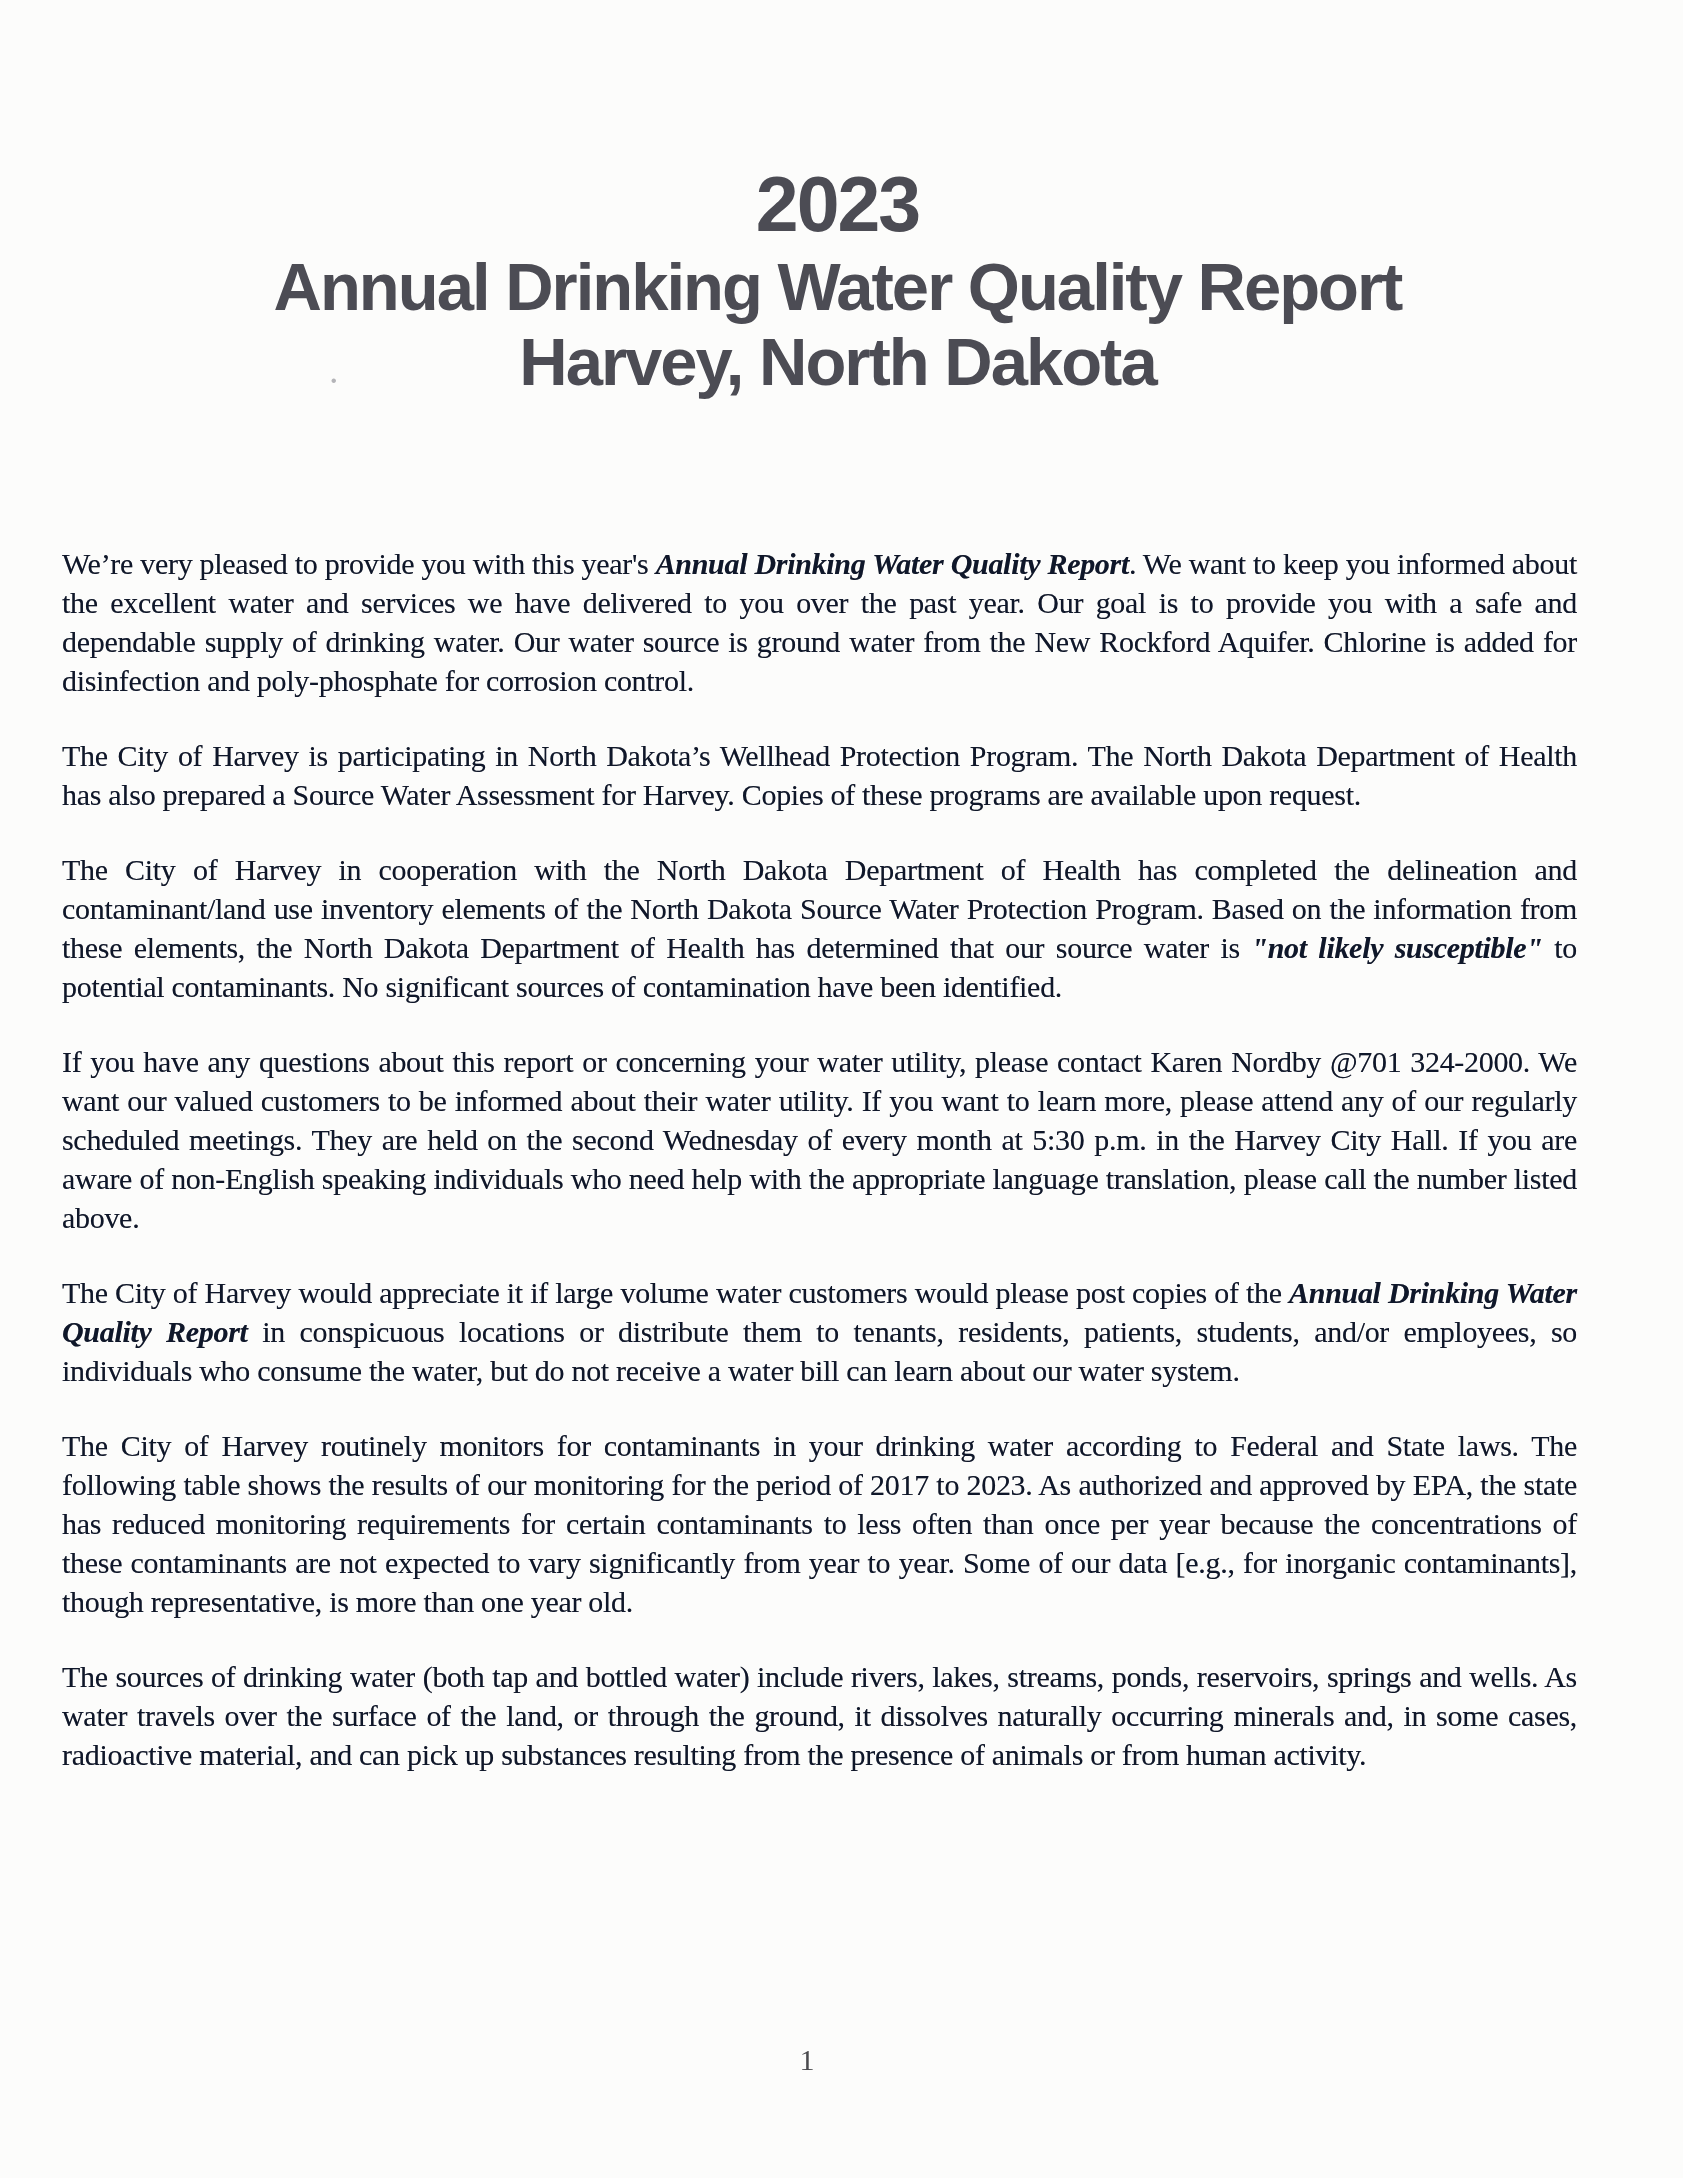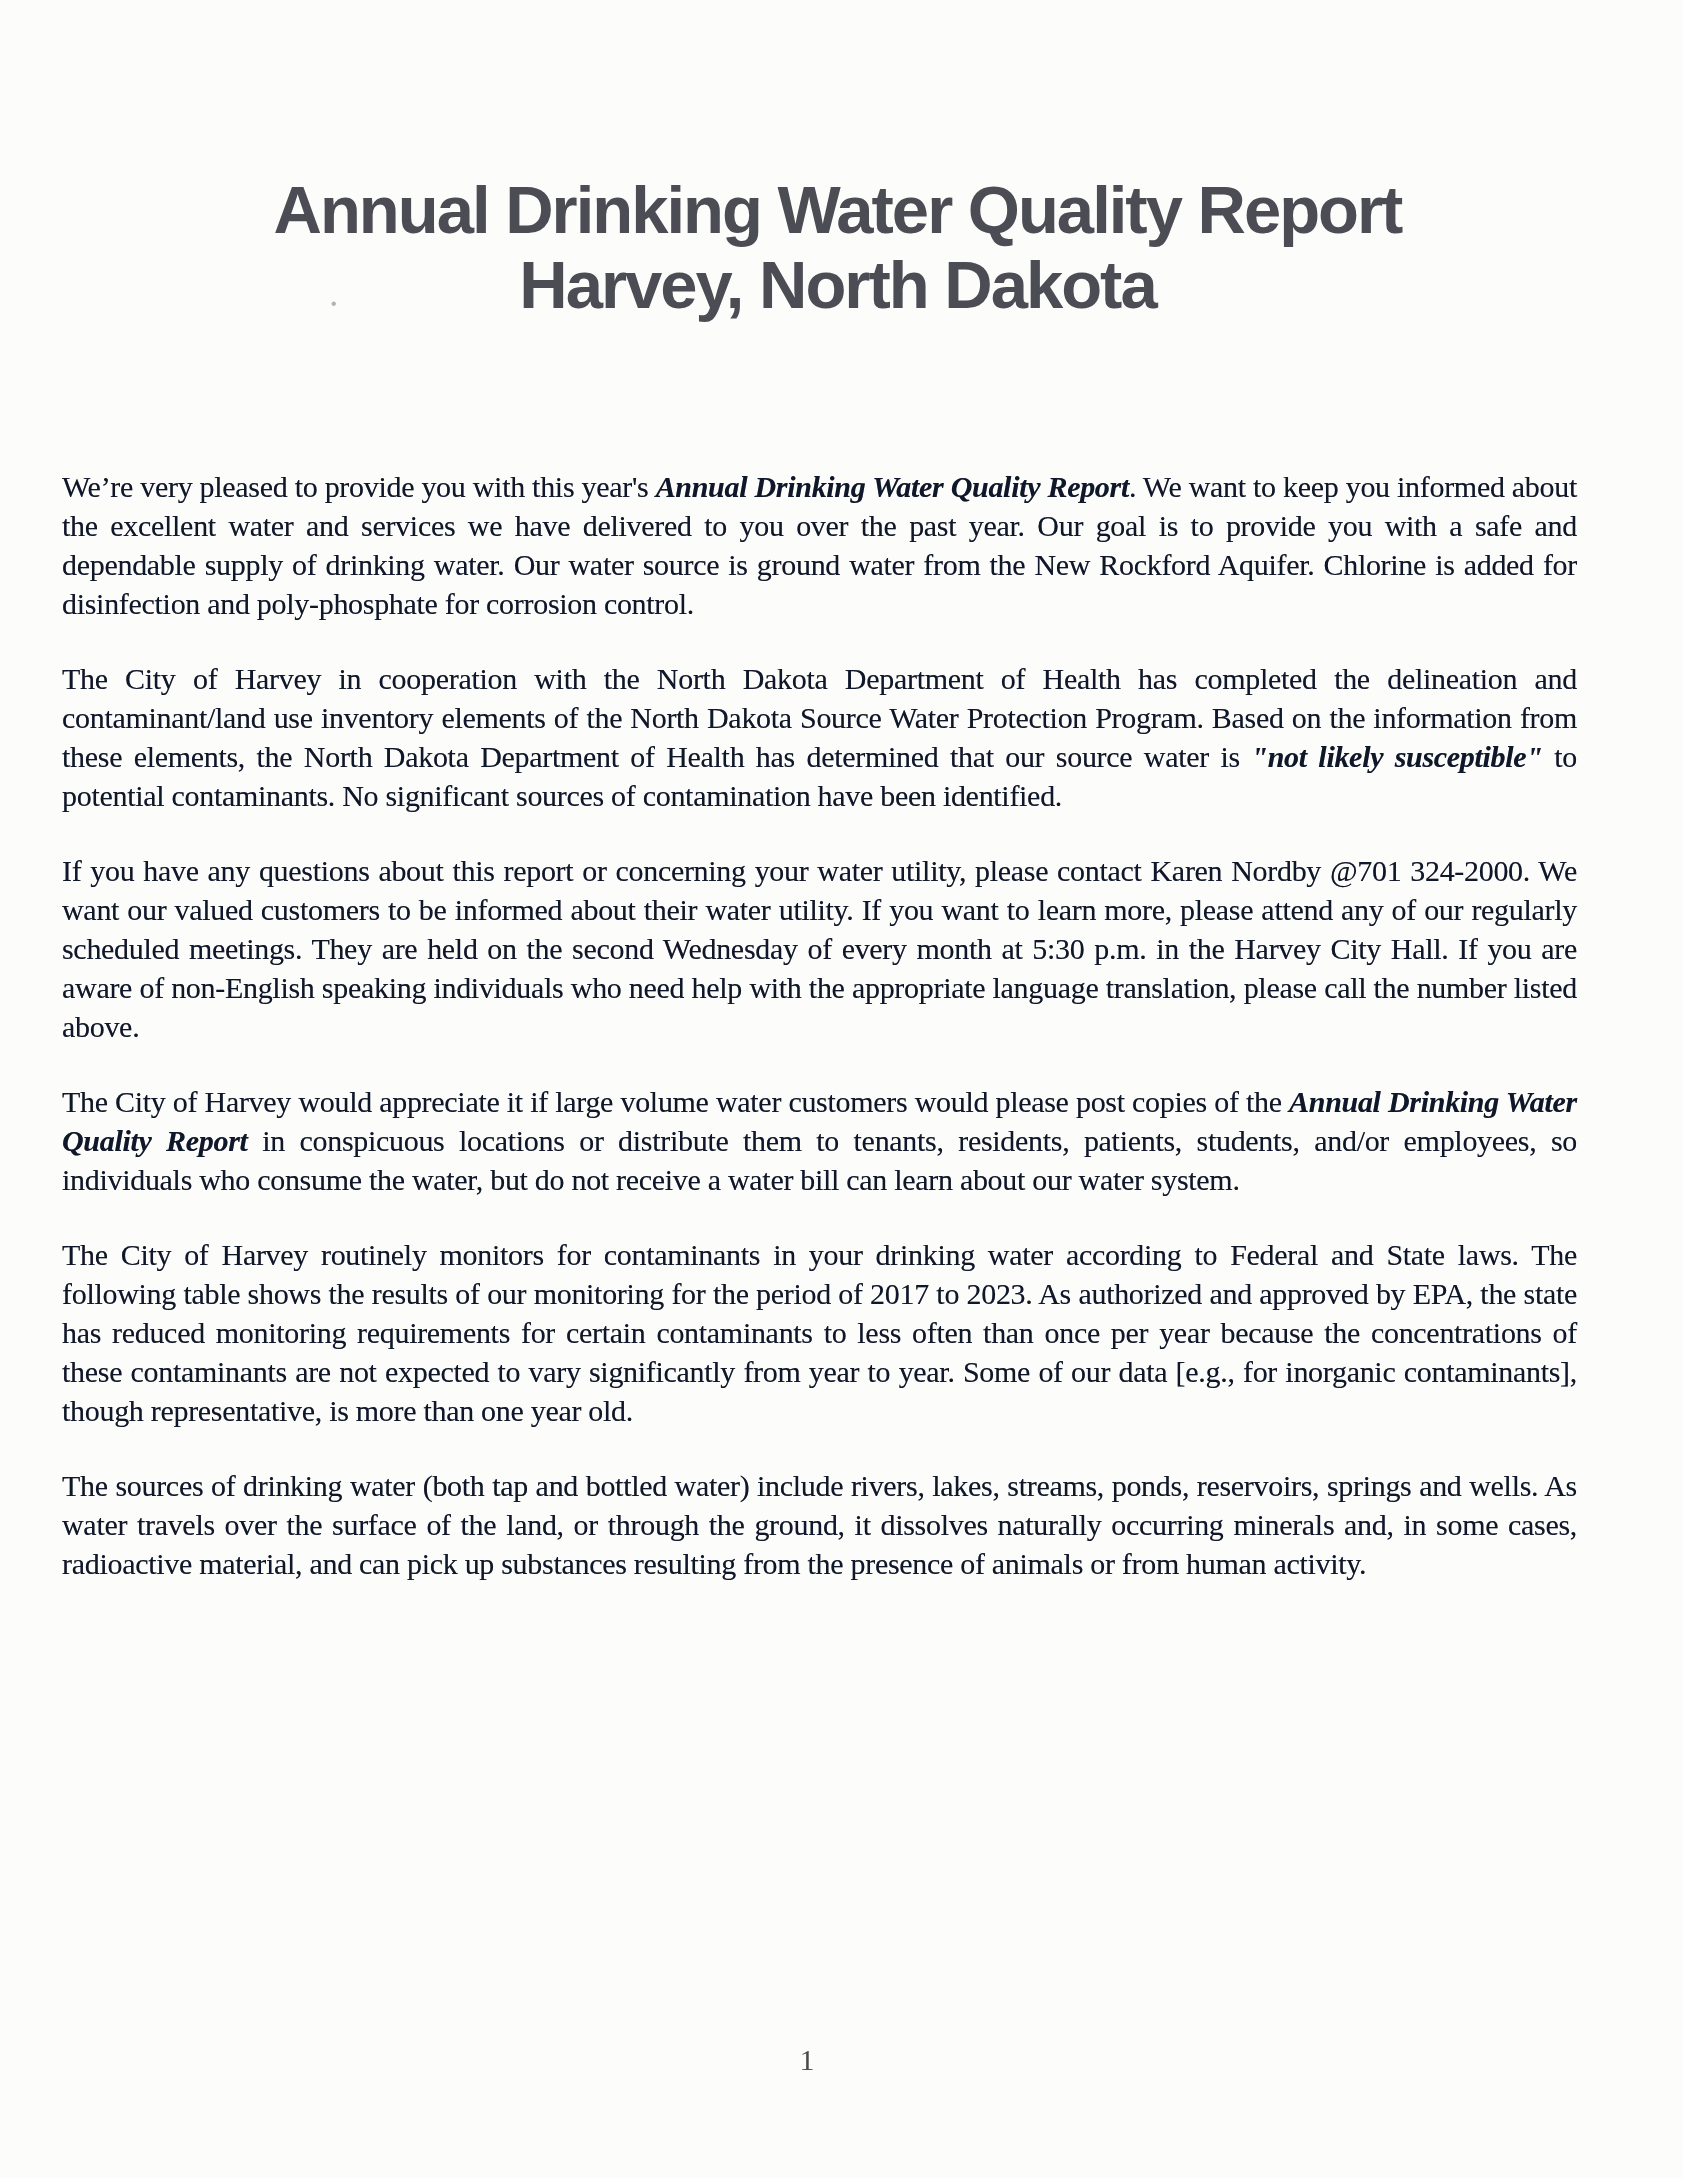--- a/index.html
+++ b/index.html
@@ -84,28 +84,30 @@
     color: #4a4a4e;
     font-family: "Liberation Serif", serif;
   }
 </style>
 </head>
 <body>
 
 <div class="page">
 
   <header class="title-block">
+    <h1 class="title-year">2023</h1>
     <h1 class="title-line">Annual Drinking Water Quality Report</h1>
     <h1 class="title-location"><span class="artifact-dot">.</span><span>Harvey, North Dakota</span></h1>
   </header>
 
   <main class="body-text">
 
     <p><span>We’re very pleased to provide you with this year's </span><span class="bi">Annual Drinking Water Quality Report</span><span>. We want to keep you informed about the excellent water and services we have delivered to you over the past year. Our goal is to provide you with a safe and dependable supply of drinking water. Our water source is ground water from the New Rockford Aquifer. Chlorine is added for disinfection and poly-phosphate for corrosion control.</span></p>
 
+    <p><span>The City of Harvey is participating in North Dakota’s Wellhead Protection Program. The North Dakota Department of Health has also prepared a Source Water Assessment for Harvey. Copies of these programs are available upon request.</span></p>
 
     <p><span>The City of Harvey in cooperation with the North Dakota Department of Health has completed the delineation and contaminant/land use inventory elements of the North Dakota Source Water Protection Program. Based on the information from these elements, the North Dakota Department of Health has determined that our source water is </span><span class="bi">"not likely susceptible"</span><span> to potential contaminants. No significant sources of contamination have been identified.</span></p>
 
     <p><span>If you have any questions about this report or concerning your water utility, please contact Karen Nordby @701 324-2000. We want our valued customers to be informed about their water utility. If you want to learn more, please attend any of our regularly scheduled meetings. They are held on the second Wednesday of every month at 5:30 p.m. in the Harvey City Hall. If you are aware of non-English speaking individuals who need help with the appropriate language translation, please call the number listed above.</span></p>
 
     <p><span>The City of Harvey would appreciate it if large volume water customers would please post copies of the </span><span class="bi">Annual Drinking Water Quality Report</span><span> in conspicuous locations or distribute them to tenants, residents, patients, students, and/or employees, so individuals who consume the water, but do not receive a water bill can learn about our water system.</span></p>
 
     <p><span>The City of Harvey routinely monitors for contaminants in your drinking water according to Federal and State laws. The following table shows the results of our monitoring for the period of 2017 to 2023. As authorized and approved by EPA, the state has reduced monitoring requirements for certain contaminants to less often than once per year because the concentrations of these contaminants are not expected to vary significantly from year to year. Some of our data [e.g., for inorganic contaminants], though representative, is more than one year old.</span></p>
 
     <p><span>The sources of drinking water (both tap and bottled water) include rivers, lakes, streams, ponds, reservoirs, springs and wells. As water travels over the surface of the land, or through the ground, it dissolves naturally occurring minerals and, in some cases, radioactive material, and can pick up substances resulting from the presence of animals or from human activity.</span></p>

